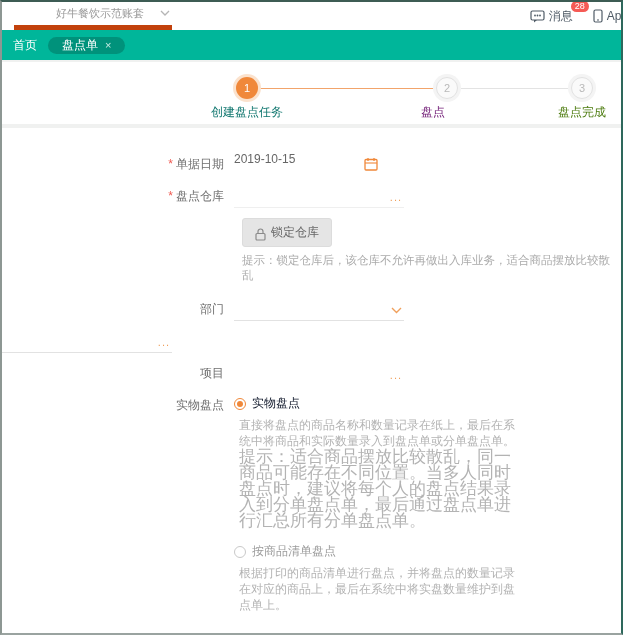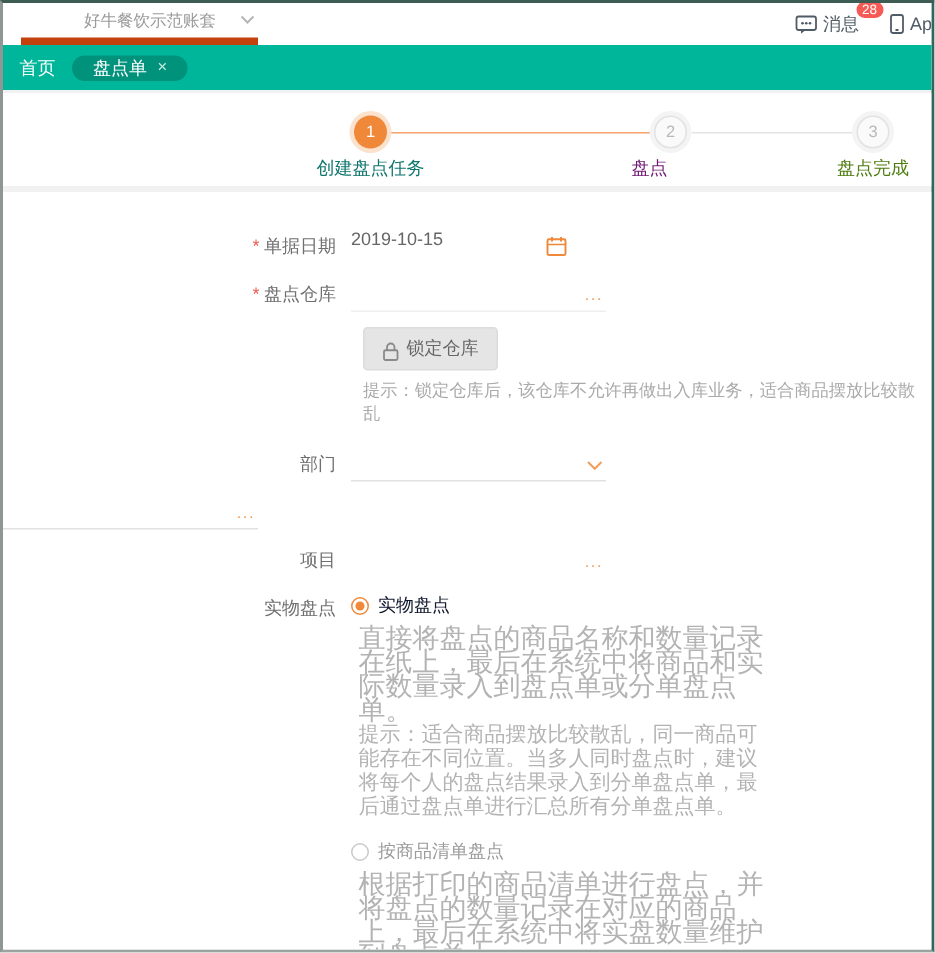--- a/index.html
+++ b/index.html
@@ -64,22 +64,22 @@
   .frow.method { align-items:flex-start; margin-top:6px; }
   .flabel.mt { padding-top:2px; }
   .opt { margin-bottom:14px; }
   .opt-head { display:flex; align-items:center; gap:6px; cursor:pointer; }
   .radio { width:12px; height:12px; border-radius:50%; border:1px solid #c9c9c9; background:#fff;
     display:flex; align-items:center; justify-content:center; flex:none; }
   .radio.on { border-color:#f0883a; }
   .radio.on .dot { width:6px; height:6px; border-radius:50%; background:#f0883a; }
   .opt-label { color:#0f172a; }
   .opt-label.dim { color:#9b9b9b; }
-  .opt-desc { width:276px; margin:5px 0 0 5px; color:#b3b3b3; font-size:18px; line-height:16px; }
-  .opt-hint { width:276px; margin:0 0 0 5px; color:#b3b3b3; font-size:14px; line-height:16px; }
+  .opt-desc { width:276px; margin:5px 0 0 5px; color:#b3b3b3; font-size:12px; line-height:16px; }
+  .opt-hint { width:276px; margin:0 0 0 5px; color:#b3b3b3; font-size:17px; line-height:16px; }
   svg { display:block; }
 </style>
 </head>
 <body>
 
 <div class="screen">
 
   <div class="topbar">
     <div class="account-select">
       <span>好牛餐饮示范账套</span>

